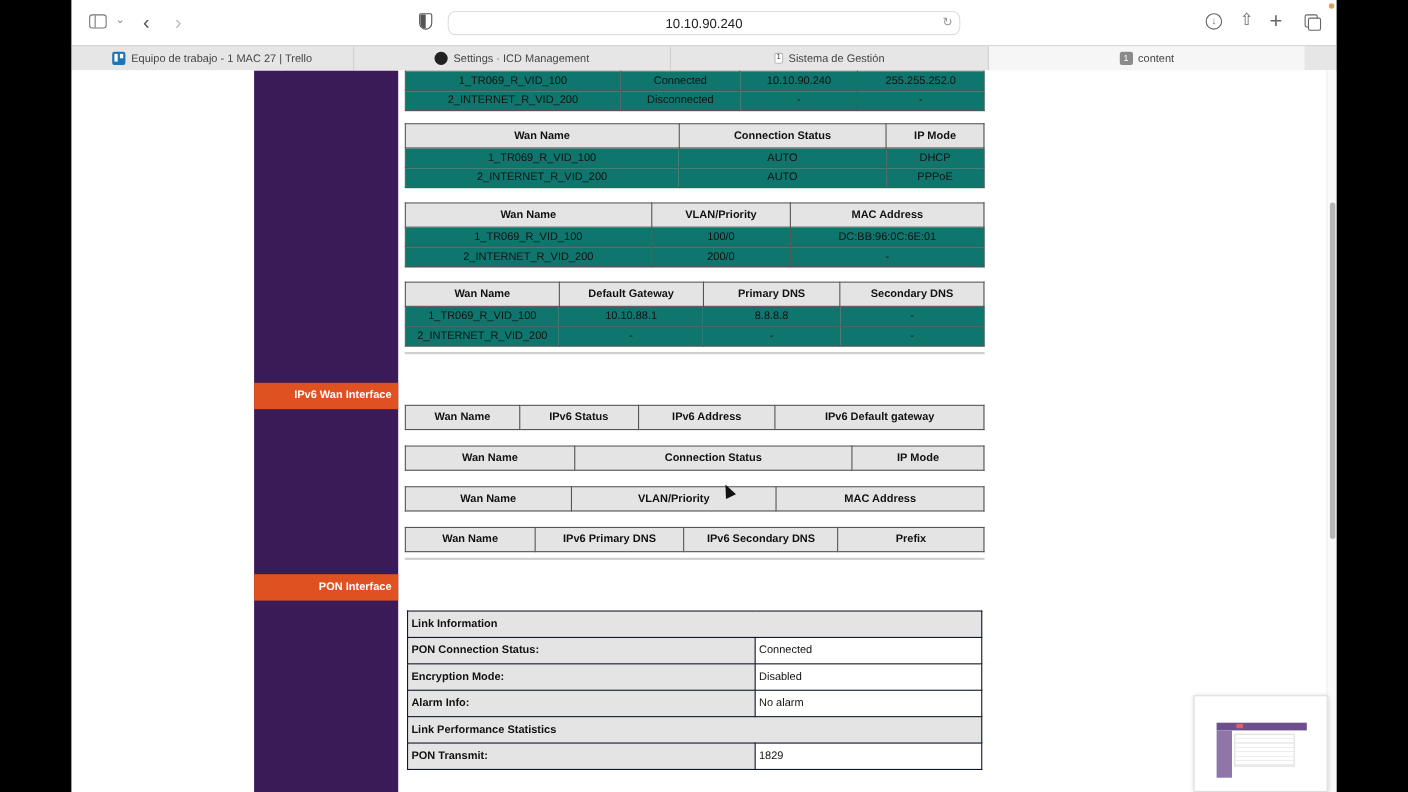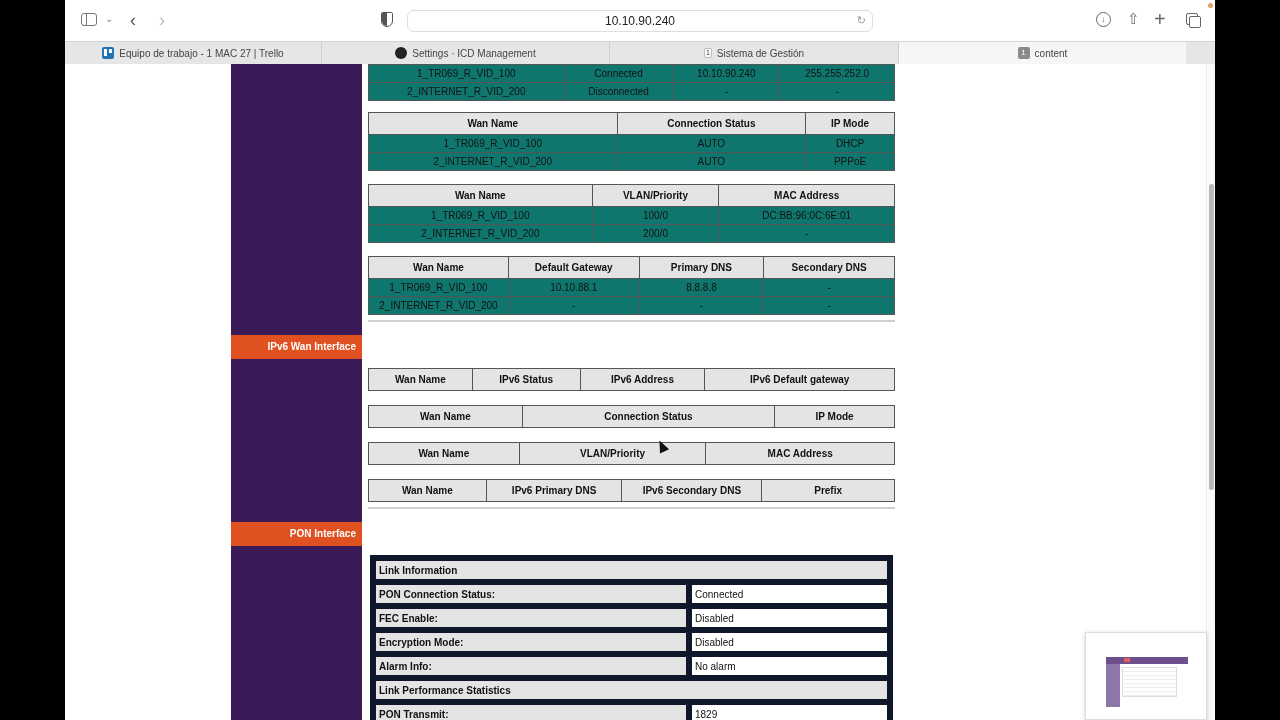--- a/index.html
+++ b/index.html
@@ -45,21 +45,21 @@
   .sidenav { position: absolute; left: 166px; top: 0; width: 131px; height: 656px; background: #3a1a57; }
   .side-item { position: absolute; left: 0; width: 131px; height: 24px; background: #e05122; color: #fff; font-size: 10px; font-weight: bold; text-align: right; padding-right: 6px; line-height: 24px; }
 
   table.t { position: absolute; border-collapse: collapse; font-size: 10px; color: #111; }
   table.t td, table.t th { border: 1px solid #555; height: 18px; text-align: center; padding: 0 4px; }
   table.t th { background: #e4e4e4; font-weight: bold; height: 22px; }
   table.t td { background: #0f766e; }
   .hr { position: absolute; height: 0; border-top: 2px solid #cfcfcf; }
 
   table.pon { position: absolute; left: 305px; top: 491px; width: 523px; border-collapse: collapse; font-size: 10px; color: #111; }
-  table.pon td { border: 6px solid #0f172a; height: 24px; padding: 0 3px; text-align: left; }
+  table.pon td { border: 1px solid #0f172a; height: 24px; padding: 0 3px; text-align: left; }
   table.pon td.lbl { background: #e4e4e4; font-weight: bold; width: 316px; }
   table.pon td.val { background: #fff; }
   table.pon td.sect { background: #e4e4e4; font-weight: bold; }
 
   .cursor { position: absolute; left: 592px; top: 376px; width: 0; height: 0; border-left: 5px solid transparent; border-right: 5px solid transparent; border-bottom: 12px solid #111; transform: rotate(-25deg); }
 
   .scrollbar { position: absolute; left: 1141px; top: 0; width: 9px; height: 656px; background: #fafafa; border-left: 1px solid #eee; }
   .thumb { position: absolute; left: 2px; top: 120px; width: 5px; height: 306px; background: #b8b8b8; border-radius: 3px; }
 
   .thumbnail { position: absolute; left: 1020px; top: 568px; width: 122px; height: 88px; background: #fff; border: 1px solid #ddd; box-shadow: 0 1px 4px rgba(0,0,0,0.2); }
@@ -105,21 +105,21 @@
       <span>Sistema de Gestión</span>
     </div>
     <div class="tab active" style="width:287px">
       <span class="fav fav-num">1</span>
       <span>content</span>
     </div>
   </div>
 
   <div class="content">
     <div class="sidenav">
-      <div class="side-item" style="top:271px">IPv6 Wan Interface</div>
+      <div class="side-item" style="top:284px">IPv6 Wan Interface</div>
       <div class="side-item" style="top:458px">PON Interface</div>
     </div>
 
     <table class="t" style="left:303px; top:0px; width:527px;">
       <colgroup>
           <col style="width:196px">
           <col style="width:109px">
           <col style="width:107px">
           <col style="width:115px">
         </colgroup>
@@ -287,24 +287,20 @@
     <div class="hr" style="left:303px; top:443px; width:527px;"></div>
 
     <table class="pon">
       <tbody>
           <tr>
         <td class="sect" colspan="2">Link Information</td>
       </tr>
       <tr>
         <td class="lbl">PON Connection Status:</td>
         <td class="val">Connected</td>
-      </tr>
-      <tr>
-        <td class="lbl">FEC Enable:</td>
-        <td class="val">Disabled</td>
       </tr>
       <tr>
         <td class="lbl">Encryption Mode:</td>
         <td class="val">Disabled</td>
       </tr>
       <tr>
         <td class="lbl">Alarm Info:</td>
         <td class="val">No alarm</td>
       </tr>
       <tr>

